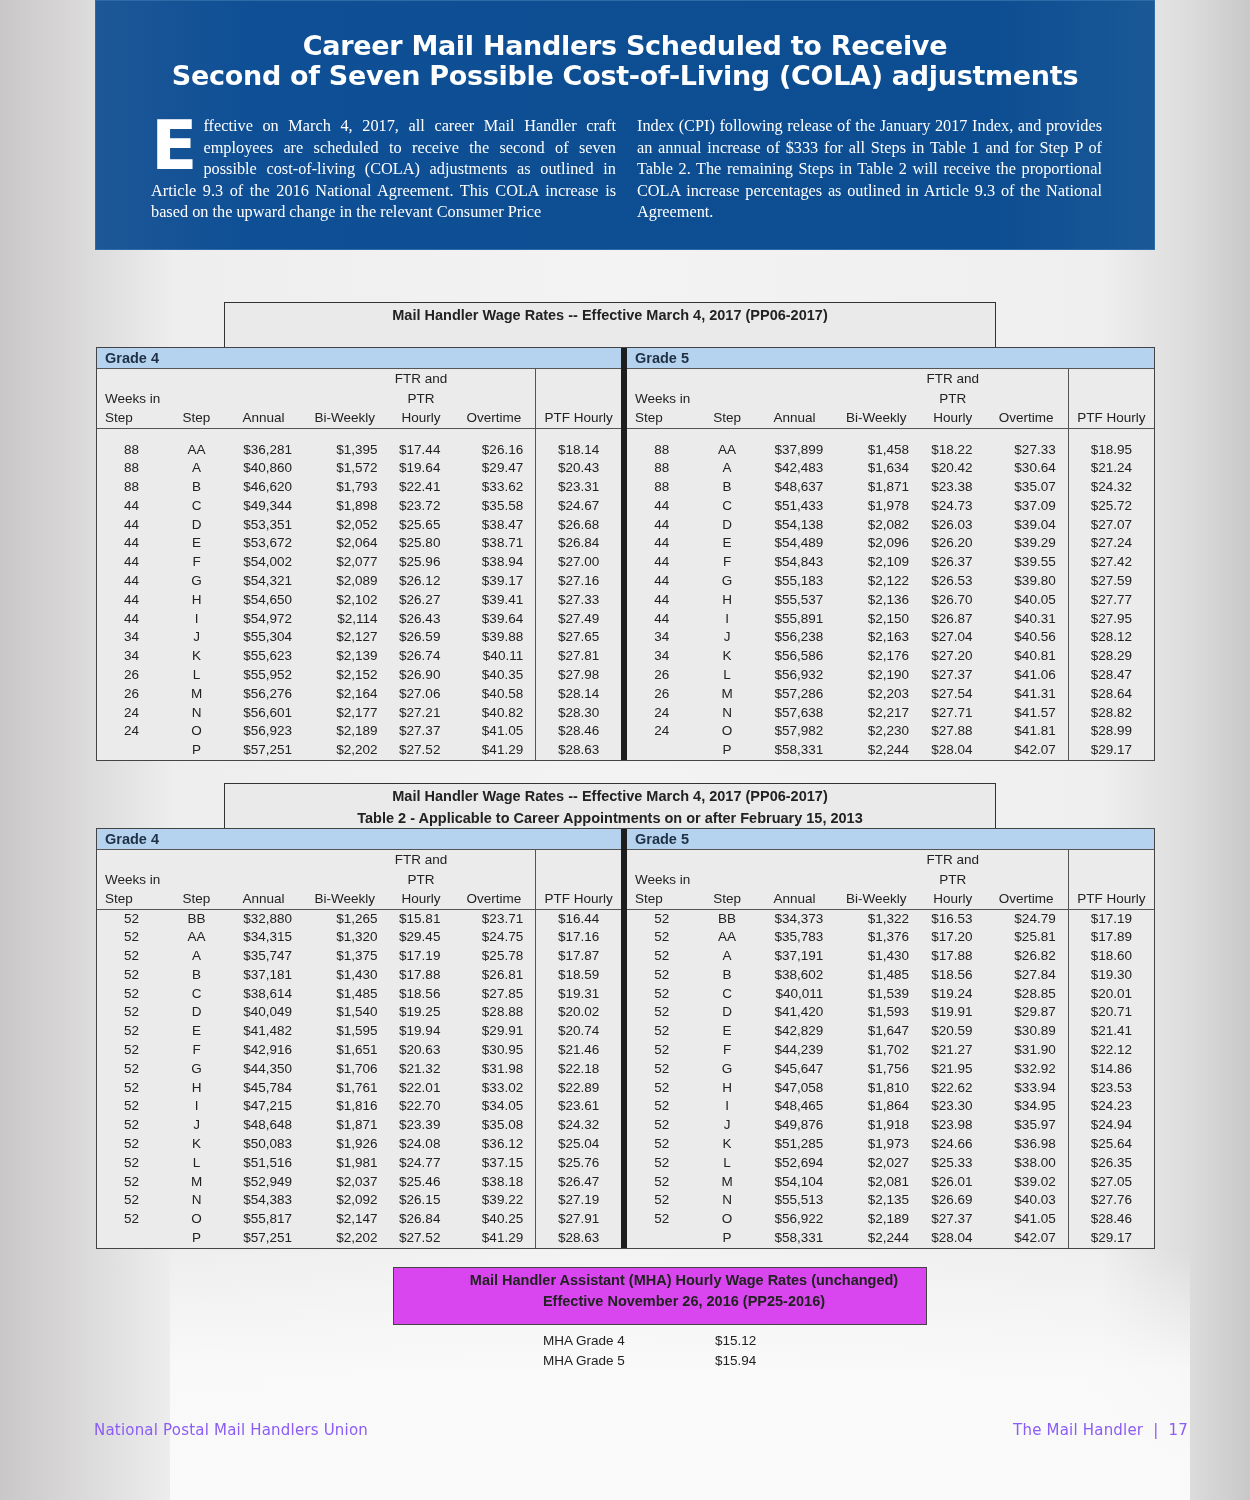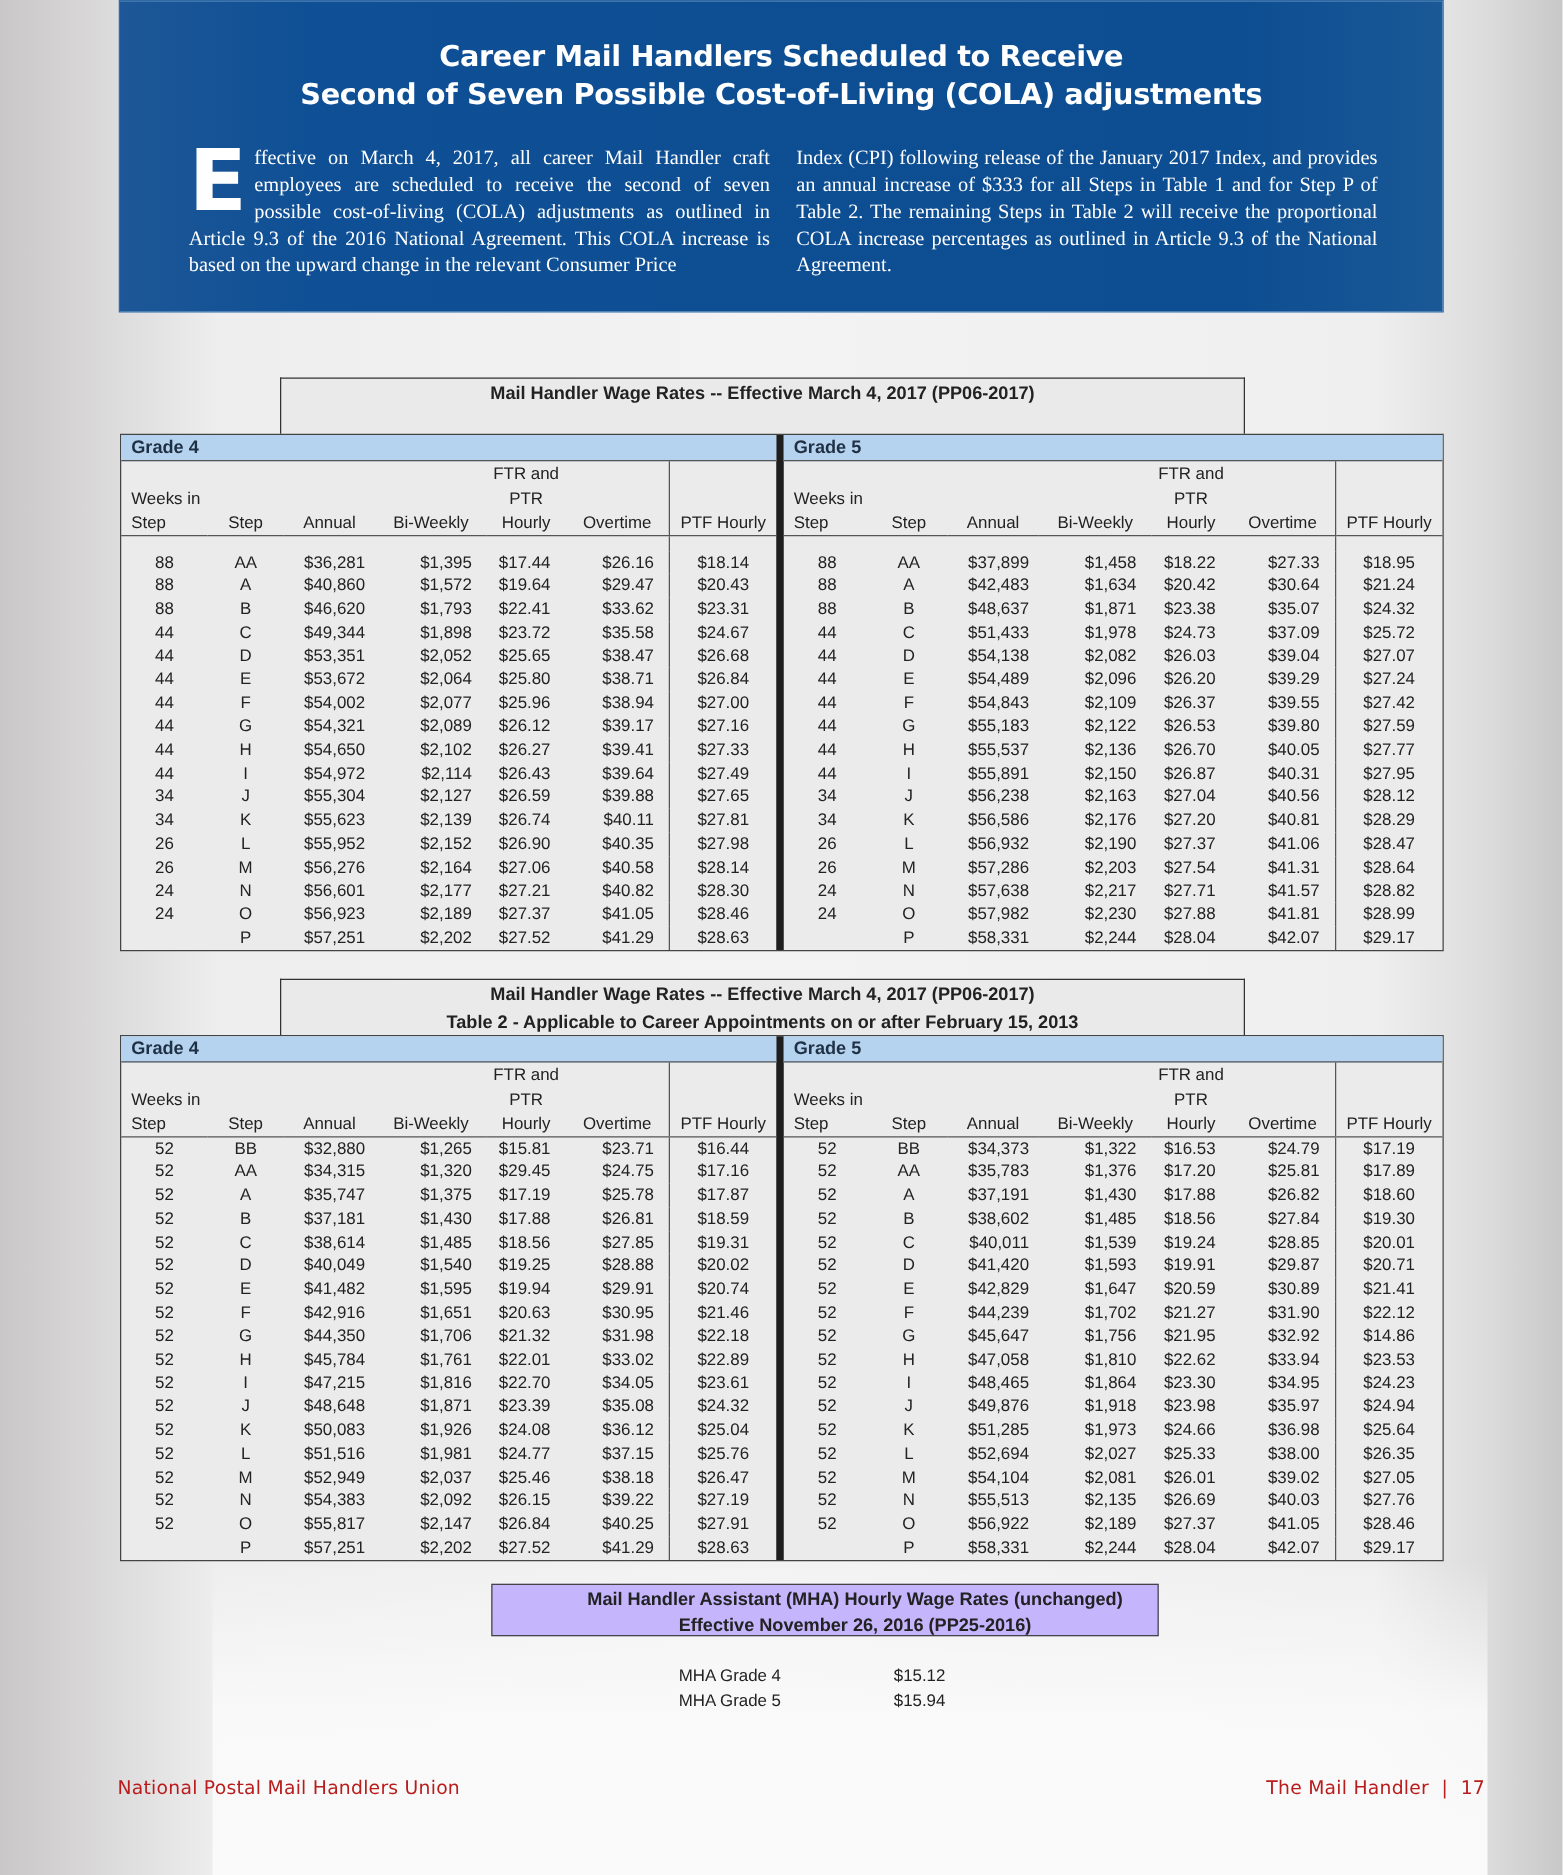--- a/index.html
+++ b/index.html
@@ -15,21 +15,21 @@
   }
   
   .banner {
     position:absolute; left:95px; top:0; width:1060px; height:250px;
     background: linear-gradient(to right, #1d5797 0%, #0e4f95 15%, #0d4e92 85%, #1a5896 100%);
     box-sizing:border-box; border:1px solid #2c6aa8;
   }
   .banner h1 {
     margin:0; position:absolute; left:0; right:0; top:30px;
     text-align:center; color:#fff; font-family:"DejaVu Sans", sans-serif;
-    font-weight:bold; font-size:23px; line-height:30px; letter-spacing:-0.3px;
+    font-weight:bold; font-size:27px; line-height:30px; letter-spacing:-0.3px;
   }
   .banner .cols {
     position:absolute; left:55px; top:114px; width:951px; display:flex; justify-content:space-between;
   }
   .banner .col {
     width:465px; color:#fff; font-family:"Liberation Serif", serif; font-size:16.3px;
     line-height:21.6px; text-align:justify;
   }
   .dropcap {
     float:left; font-family:"DejaVu Sans", sans-serif; font-weight:bold;
@@ -54,28 +54,28 @@
   }
   table { border-collapse:collapse; width:100%; table-layout:fixed; }
   th, td { font-weight:normal; font-size:13.5px; color:#222; padding:0; white-space:nowrap; }
   thead th { vertical-align:bottom; line-height:19.5px; text-align:center; border-bottom:1.5px solid #555;margin-top:15px; }
   th.ptf, td.ptf { border-left:1.5px solid #555; }
   td { text-align:center; line-height:18.8px; height:18.8px; }
   td.num { text-align:right; padding-right:12px; }
   td.weeks, td.step { text-align:center; }
   tbody tr.spacer td { height:12px; line-height:12px; }
   .mha-caption {
-    position:absolute; left:393px; top:1267px; width:534px; height:42px; box-sizing:border-box;
+    position:absolute; left:393px; top:1267px; width:534px; height:58px; box-sizing:border-box;
     border:1.5px solid #444; text-align:center; font-weight:bold; font-size:14.5px; line-height:21px;
-    padding-top:2px; background:#c4b5fd;padding-left:48px;
+    padding-top:2px; background:#d946ef;padding-left:48px;
   }
   .mha-rows { position:absolute; left:543px; top:1331px; font-size:13.5px; line-height:19.5px; }
   .mha-row { display:flex; }
   .mha-row span:first-child { width:172px; }
-  .footer { position:absolute; top:1421px; font-family:"DejaVu Sans", sans-serif; font-size:15px; color:#b91c1c; letter-spacing:0.2px; }
+  .footer { position:absolute; top:1421px; font-family:"DejaVu Sans", sans-serif; font-size:15px; color:#8b5cf6; letter-spacing:0.2px; }
   .footer.left { left:94px; }
   .footer.right { right:62px; }
   .footer .sep { margin:0 10px; }
 </style>
 </head>
 <body>
 
 <div class="bottom-fade"></div>
 
 <section class="banner">

